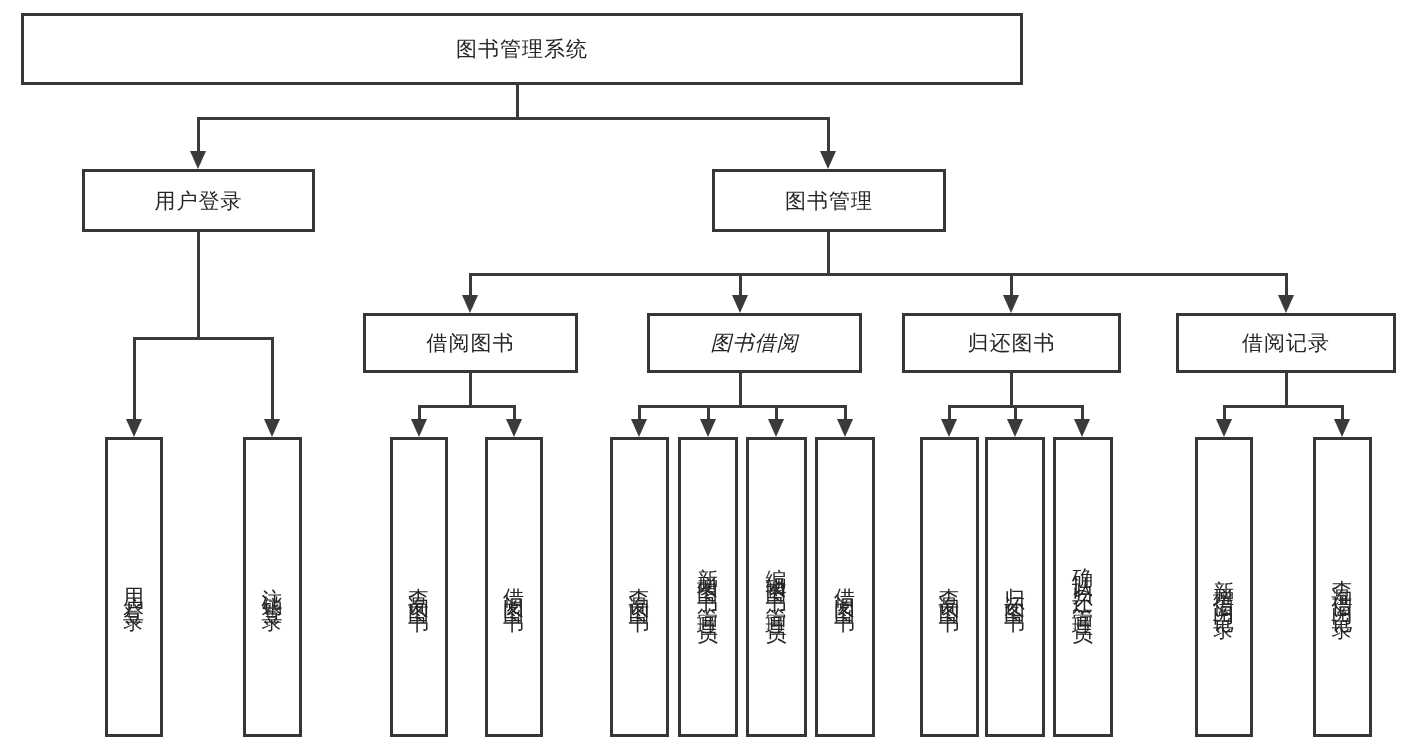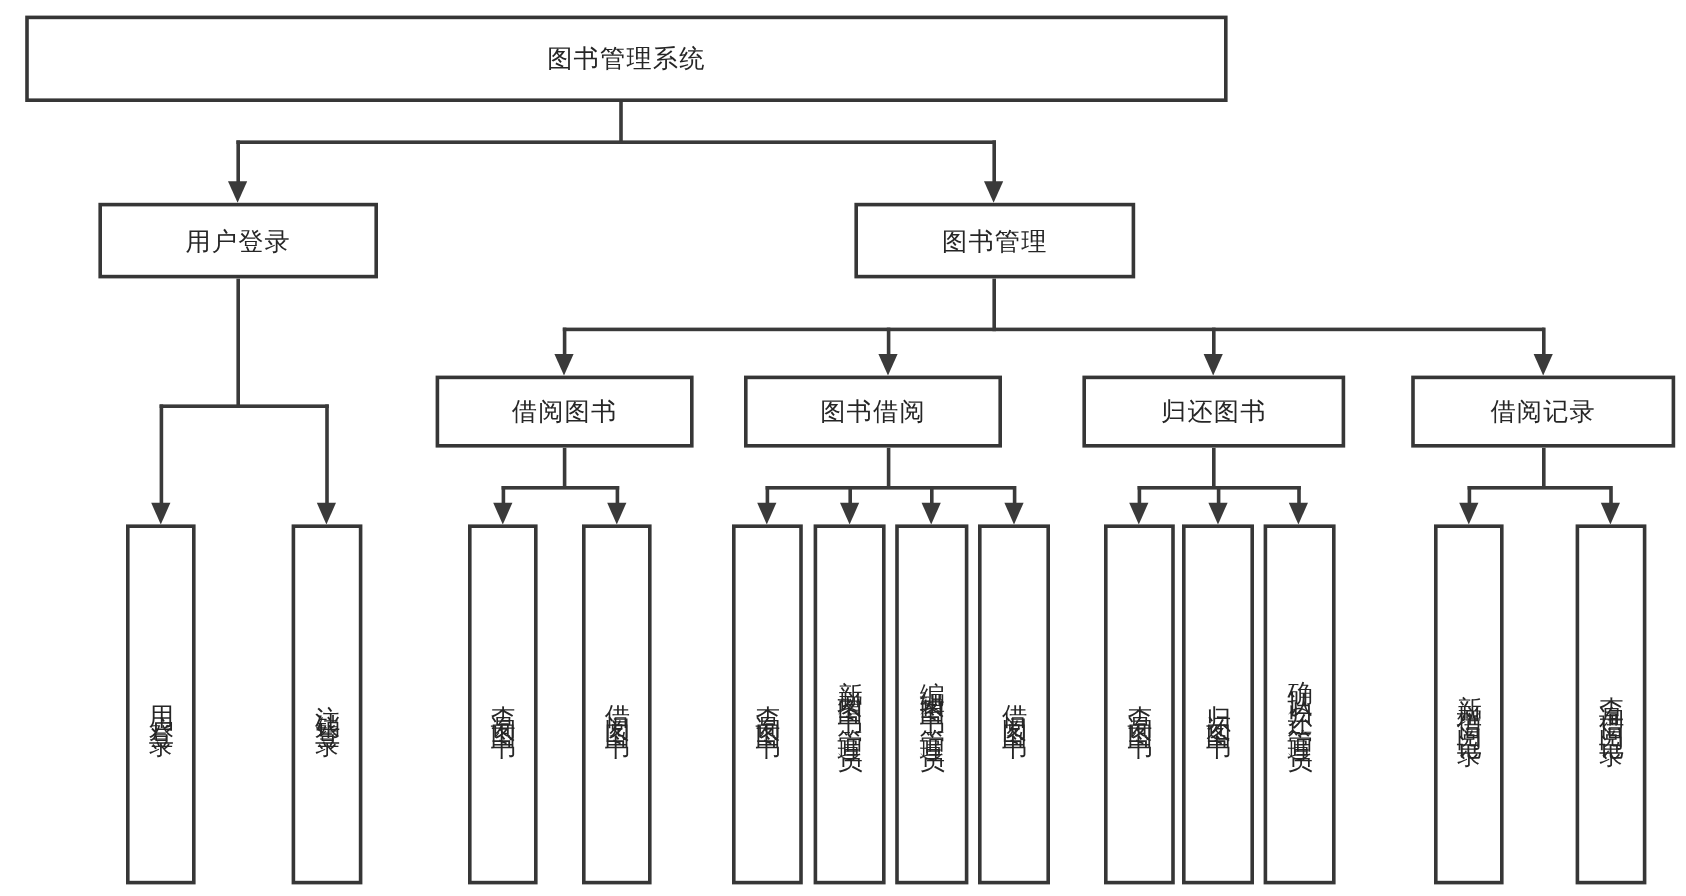--- a/index.html
+++ b/index.html
@@ -84,21 +84,21 @@
   <div class="box lvl2" style="left:82px; width:233px;">
     <span>用户登录</span>
   </div>
   <div class="box lvl2" style="left:712px; width:234px;">
     <span>图书管理</span>
   </div>
 
   <div class="box lvl3" style="left:363px; width:215px;">
     <span>借阅图书</span>
   </div>
-  <div class="box lvl3" style="left:620px; width:215px;">
+  <div class="box lvl3" style="left:647px; width:215px;font-style:italic;">
     <span>图书借阅</span>
   </div>
   <div class="box lvl3" style="left:902px; width:219px;">
     <span>归还图书</span>
   </div>
   <div class="box lvl3" style="left:1176px; width:220px;">
     <span>借阅记录</span>
   </div>
 
   <div class="box leaf" style="left:105px; width:58px;">

